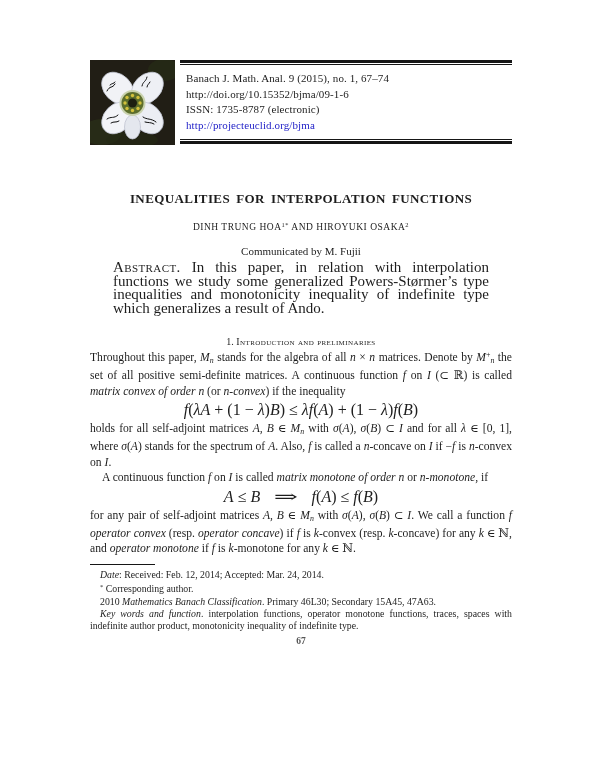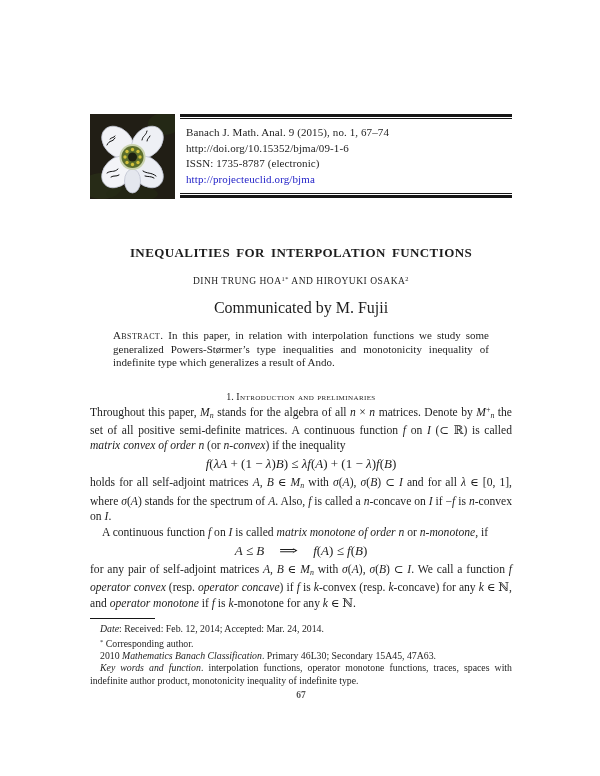--- a/index.html
+++ b/index.html
@@ -11,21 +11,21 @@
   html,body{background:#ffffff;}
   body{
     font-family:"Liberation Serif","DejaVu Serif",serif;
     color:var(--text-color);
     -webkit-font-smoothing:antialiased;
   }
   .page{
     position:relative;
     width:600px;height:776px;
     background:#ffffff;
-    padding:114px 88px 0 90px;
+    padding:60px 88px 0 90px;
     overflow:hidden;
   }
   
   .header-row{display:flex;align-items:flex-start;}
   .logo{width:85px;height:85px;flex:0 0 85px;display:block;}
   .jblock{flex:1;margin-left:5px;}
   .rule-thick{height:3px;background:var(--rule-color);}
   .rule-thin{height:1px;background:var(--rule-color);}
   .rt-top .rule-thin{margin-top:1px;}
   .rt-bot .rule-thick{margin-top:1px;}
@@ -44,46 +44,46 @@
     letter-spacing:0.4px;word-spacing:2.5px;
   }
   .authors{
     margin-top:14px;
     text-align:center;
     font-size:9.5px;letter-spacing:0.5px;
   }
   .communicated{
     margin-top:13px;
     text-align:center;
-    font-size:16px;
+    font-size:11px;
   }
   
   .abstract{
-    margin:12px 23px 0 23px;
-    font-size:11px;line-height:13.6px;
+    margin:4px 23px 0 23px;
+    font-size:15px;line-height:13.6px;
     text-align:justify;
   }
   
   .section{
     margin-top:21px;
     text-align:center;
     font-size:10px;font-weight:normal;
   }
   .body-par{
     font-size:11.6px;line-height:15.4px;
     text-align:justify;
   }
   .p1{}
   .p2{margin-top:1px;}
   .p3{margin-top:0;text-indent:12px;}
   .p4{margin-top:1px;}
   .formula{
     margin:3px 0 3px 0;
     text-align:center;
-    font-size:13px;line-height:16px;
+    font-size:16px;line-height:16px;
   }
   
   .s-i{font-style:italic;}
   .s-sc{font-variant:small-caps;letter-spacing:0.4px;}
   .s-sup{font-size:0.68em;vertical-align:0.45em;}
   .s-isub{font-size:0.68em;vertical-align:-0.25em;font-style:italic;}
   .s-arr{display:inline-block;transform:scaleX(1.8);margin:0 19px;}
   
   .fn-rule{
     margin-top:7px;

